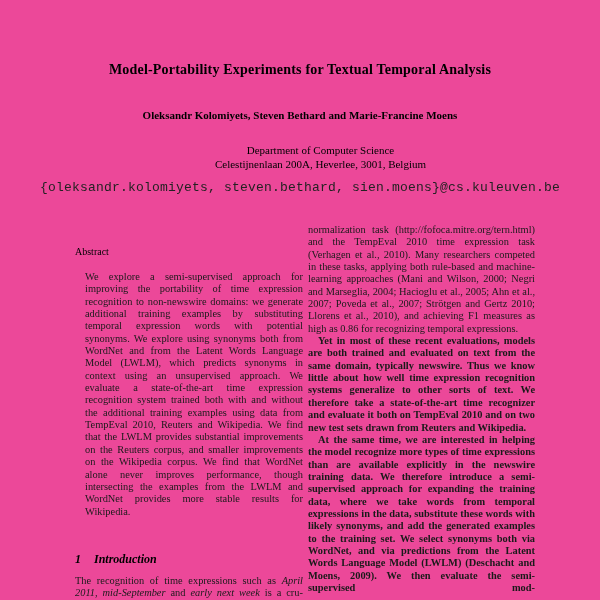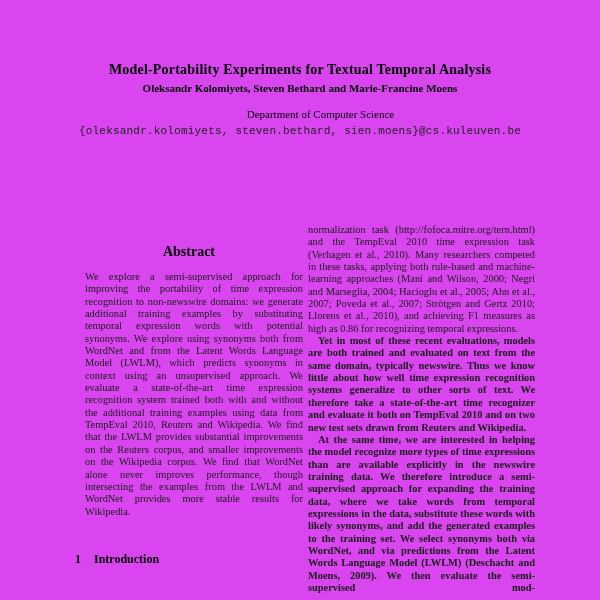--- a/index.html
+++ b/index.html
@@ -4,21 +4,21 @@
 <style>
   html, body {
     margin: 0;
     padding: 0;
     background: #ffffff;
   }
   .page {
     position: relative;
     width: 600px;
     height: 600px;
-    background: #d946ef;
+    background: #ec4899;
     overflow: hidden;
     font-family: "Liberation Serif", "DejaVu Serif", serif;
     color: #1a1a1a;
   }
 
   
   .frontmatter {
     position: absolute;
     top: 61px;
     left: 0;
@@ -26,75 +26,75 @@
     text-align: center;
     color: #000000;
   }
   .paper-title {
     font-size: 14px;
     font-weight: bold;
     line-height: 17px;
     letter-spacing: 0.2px;
   }
   .authors-line {
-    margin-top: 4px;
+    margin-top: 31px;
     font-size: 11px;
     font-weight: bold;
     line-height: 13px;
   }
   .affiliation {
-    margin-top: 13px;
+    margin-top: 22px;
     font-size: 11px;
     line-height: 13.5px;
     padding-left: 41px;
   }
   .email-line {
-    margin-top: 3px;
+    margin-top: 9px;
     font-family: "Liberation Mono", "DejaVu Sans Mono", monospace;
-    font-size: 11px;
+    font-size: 13px;
     letter-spacing: 0.2px;
     color: #222222;
   }
 
   
   .bodytext {
     font-size: 10.4px;
     line-height: 12.35px;
     text-align: justify;
     color: #1a1a1a;
   }
 
   
   .col-left {
     position: absolute;
     left: 75px;
     top: 245px;
     width: 228px;
   }
   .abstract-heading {
-    text-align: center;
-    font-weight: bold;
-    font-size: 14px;
+    font-weight: normal;
+    font-size: 10px;
     line-height: 13px;
     color: #000000;
   }
   .abstract-body {
     margin: 13px 0 0 10px;
   }
   .intro-section {
     position: absolute;
     left: 75px;
     top: 552px;
     width: 228px;
   }
   .section-heading {
     font-size: 12px;
     font-weight: bold;
     line-height: 14px;
     color: #000000;
+    font-style: italic;
   }
   .section-number {
     display: inline-block;
     margin-right: 13px;
   }
   .intro-paragraph {
     margin-top: 9px;
     text-align-last: justify;
   }
   .italic { font-style: italic; }
@@ -120,33 +120,37 @@
 </head>
 <body>
 
 <div class="page">
 
   <div class="frontmatter">
     <div class="paper-title">Model-Portability Experiments for Textual Temporal Analysis</div>
     <div class="authors-line">Oleksandr Kolomiyets, Steven Bethard and Marie-Francine Moens</div>
     <div class="affiliation">
       <div>Department of Computer Science</div>
+      <div>Celestijnenlaan 200A, Heverlee, 3001, Belgium</div>
     </div>
     <div class="email-line">{oleksandr.kolomiyets, steven.bethard, sien.moens}@cs.kuleuven.be</div>
   </div>
 
   <div class="col-left">
     <div class="abstract-heading">Abstract</div>
     <div class="abstract-body bodytext">We explore a semi-supervised approach for improving the portability of time expression recognition to non-newswire domains: we generate additional training examples by substituting temporal expression words with potential synonyms. We explore using synonyms both from WordNet and from the Latent Words Language Model (LWLM), which predicts synonyms in context using an unsupervised approach. We evaluate a state-of-the-art time expression recognition system trained both with and without the additional training examples using data from TempEval 2010, Reuters and Wikipedia. We find that the LWLM provides substantial improvements on the Reuters corpus, and smaller improvements on the Wikipedia corpus. We find that WordNet alone never improves performance, though intersecting the examples from the LWLM and WordNet provides more stable results for Wikipedia.</div>
   </div>
 
   <div class="intro-section">
     <div class="section-heading">
       <span class="section-number">1</span><span>Introduction</span>
     </div>
+    <div class="intro-paragraph bodytext">
+      <span>The recognition of time expressions such as </span><span class="italic">April 2011</span><span>, </span><span class="italic">mid-September</span><span> and </span><span class="italic">early next week</span><span> is a cru-</span>
+    </div>
   </div>
 
   <div class="col-right bodytext">
     <p>normalization task (http://fofoca.mitre.org/tern.html) and the TempEval 2010 time expression task (Verhagen et al., 2010). Many researchers competed in these tasks, applying both rule-based and machine-learning approaches (Mani and Wilson, 2000; Negri and Marseglia, 2004; Hacioglu et al., 2005; Ahn et al., 2007; Poveda et al., 2007; Strötgen and Gertz 2010; Llorens et al., 2010), and achieving F1 measures as high as 0.86 for recognizing temporal expressions.</p>
     <p class="indented">Yet in most of these recent evaluations, models are both trained and evaluated on text from the same domain, typically newswire. Thus we know little about how well time expression recognition systems generalize to other sorts of text. We therefore take a state-of-the-art time recognizer and evaluate it both on TempEval 2010 and on two new test sets drawn from Reuters and Wikipedia.</p>
     <p class="indented clipped">At the same time, we are interested in helping the model recognize more types of time expressions than are available explicitly in the newswire training data. We therefore introduce a semi-supervised approach for expanding the training data, where we take words from temporal expressions in the data, substitute these words with likely synonyms, and add the generated examples to the training set. We select synonyms both via WordNet, and via predictions from the Latent Words Language Model (LWLM) (Deschacht and Moens, 2009). We then evaluate the semi-supervised mod-</p>
   </div>
 
 </div>
 

